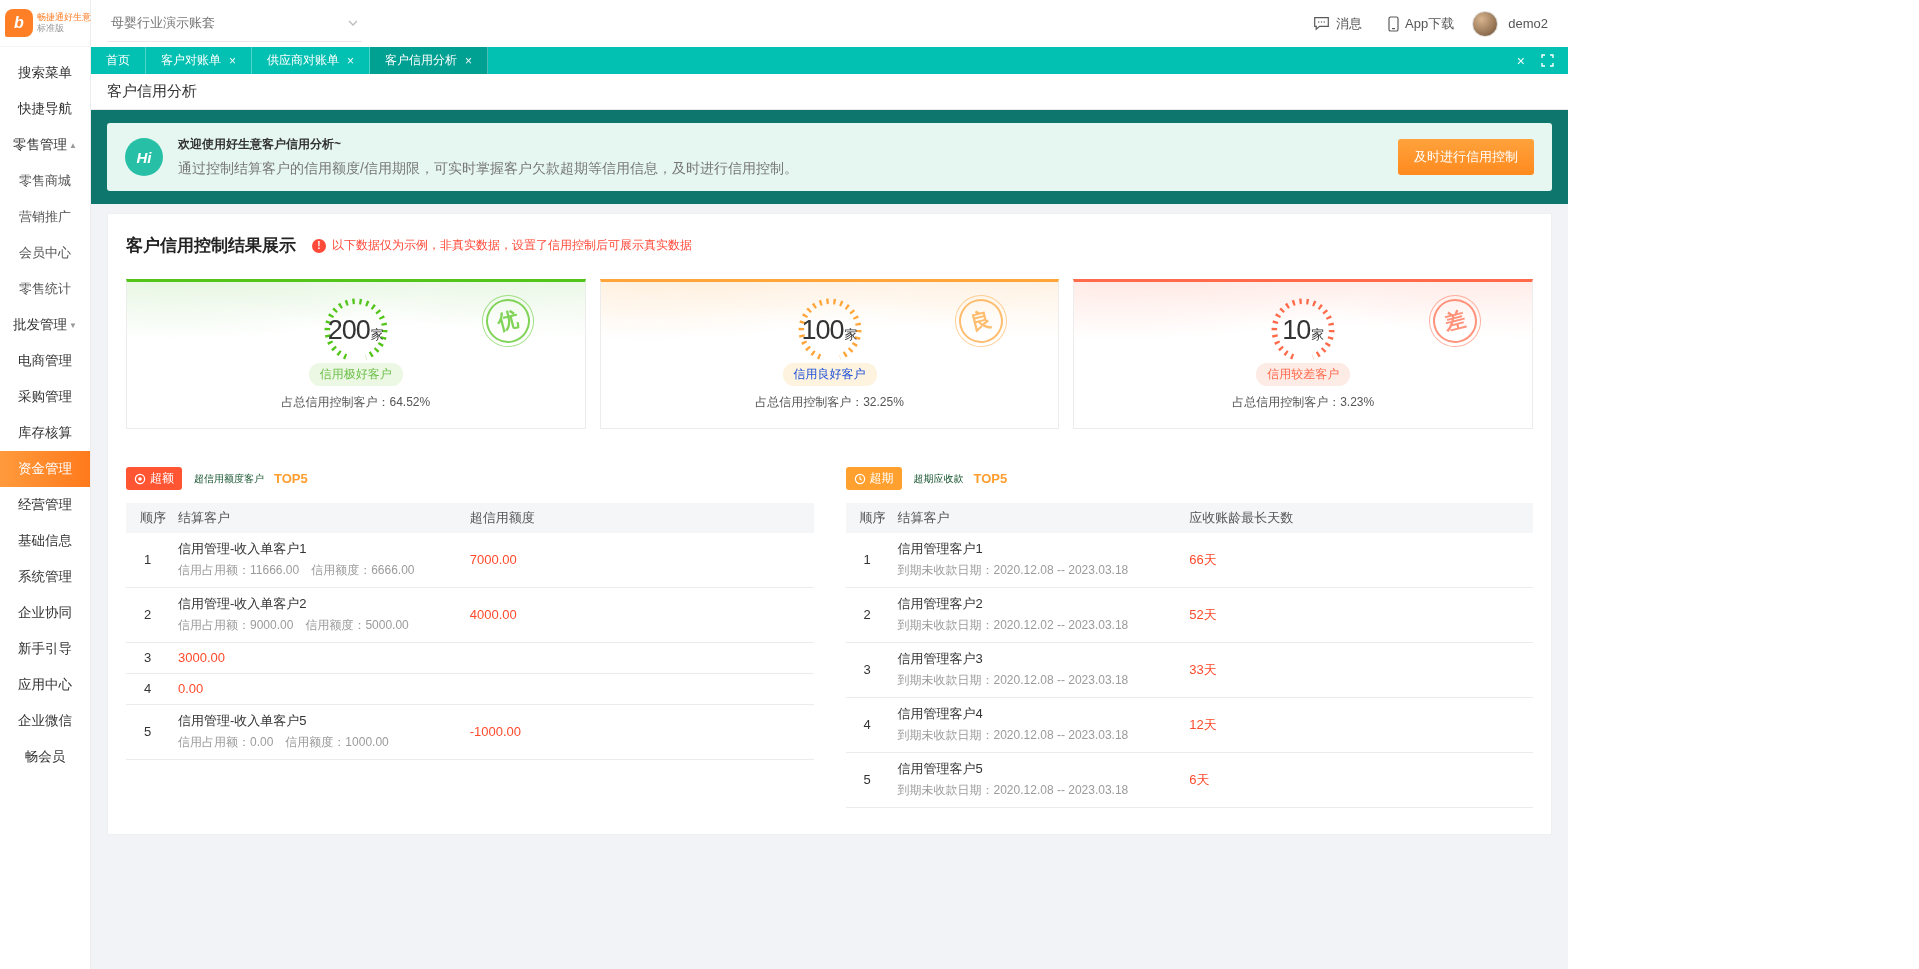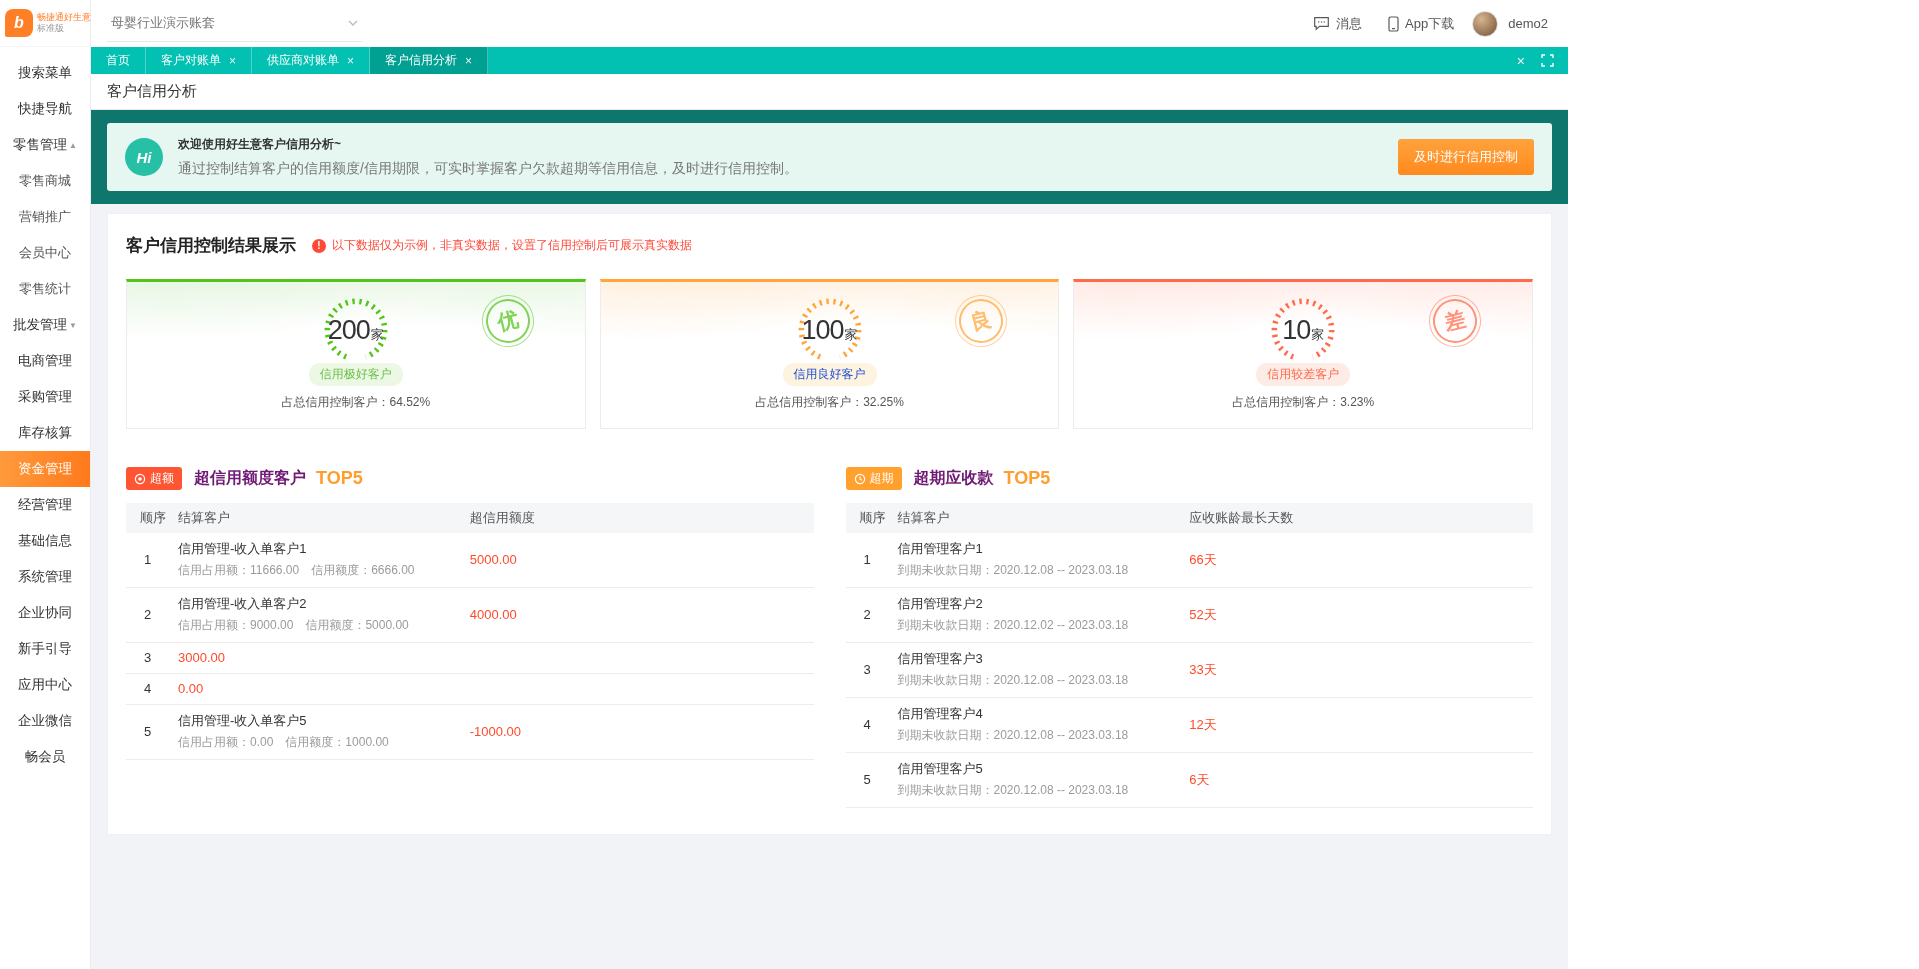--- a/index.html
+++ b/index.html
@@ -87,22 +87,22 @@
   .stamp { position:absolute; top:17px; right:55px; width:44px; height:44px; border:2px solid currentColor; border-radius:50%; color:var(--c); font-size:21px; font-weight:bold; display:flex; align-items:center; justify-content:center; transform:rotate(-14deg); opacity:.72; z-index:1; }
   .stamp::before { content:""; position:absolute; inset:-6px; border:1px solid currentColor; border-radius:50%; opacity:.7; }
 
   
   .tables-row { display:flex; gap:32px; margin-top:38px; }
   .table-card { flex:1; min-width:0; }
   .table-head { display:flex; align-items:center; margin-bottom:13px; }
   .badge-pill { display:inline-flex; align-items:center; gap:4px; color:#fff; font-size:12px; padding:3px 8px; border-radius:3px; margin-right:12px; }
   .badge-red { background:#ff5533; }
   .badge-orange { background:#ffa02f; }
-  .tbl-title { font-size:16px; font-weight:700; color:#701a75; }
-  .top5 { color:#ff9d2e; font-size:18px; margin-left:10px; font-weight:600; }
+  .tbl-title { font-size:10px; font-weight:400; color:#14532d; }
+  .top5 { color:#ff9d2e; font-size:13px; margin-left:10px; font-weight:600; }
   .thead { display:flex; align-items:center; background:#f5f6f8; height:30px; font-size:13px; color:#555; }
   .c-idx { width:52px; padding-left:14px; flex-shrink:0; }
   .c-name { flex:1; min-width:0; }
   .c-val { width:50%; flex-shrink:0; }
   .trow { display:flex; align-items:center; padding:7px 0 8px; border-bottom:1px solid #ececec; }
   .trow .c-idx { font-size:13px; color:#333; padding-left:18px; }
   .r-name { font-size:13px; color:#333; margin-bottom:4px; }
   .r-detail { font-size:12px; color:#9b9b9b; }
   .val-red { color:#ff4a2c; font-size:13px; }
 
@@ -297,21 +297,21 @@
               <span class="c-idx">顺序</span>
               <span class="c-name">结算客户</span>
               <span class="c-val">超信用额度</span>
             </div>
             <div class="trow">
               <span class="c-idx">1</span>
               <div class="c-name">
                     <div class="r-name">信用管理-收入单客户1</div>
                     <div class="r-detail">信用占用额：11666.00　信用额度：6666.00</div>
                   </div>
-              <span class="c-val val-red">5000.00</span>
+              <span class="c-val val-red">7000.00</span>
             </div>
             <div class="trow">
               <span class="c-idx">2</span>
               <div class="c-name">
                     <div class="r-name">信用管理-收入单客户2</div>
                     <div class="r-detail">信用占用额：9000.00　信用额度：5000.00</div>
                   </div>
               <span class="c-val val-red">4000.00</span>
             </div>
             <div class="trow">

